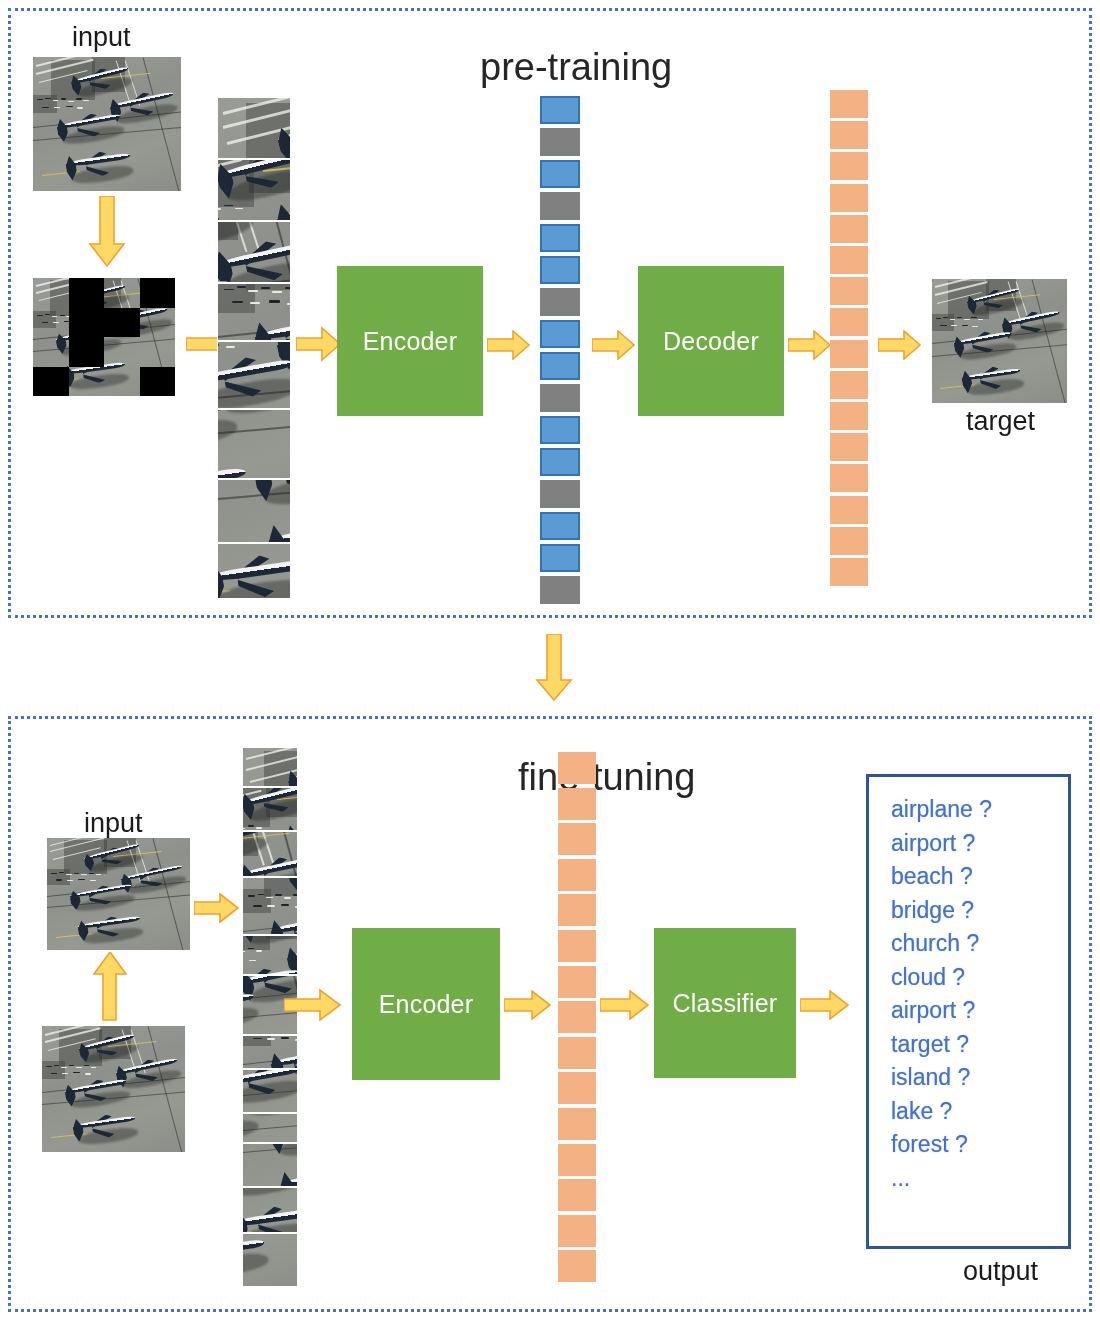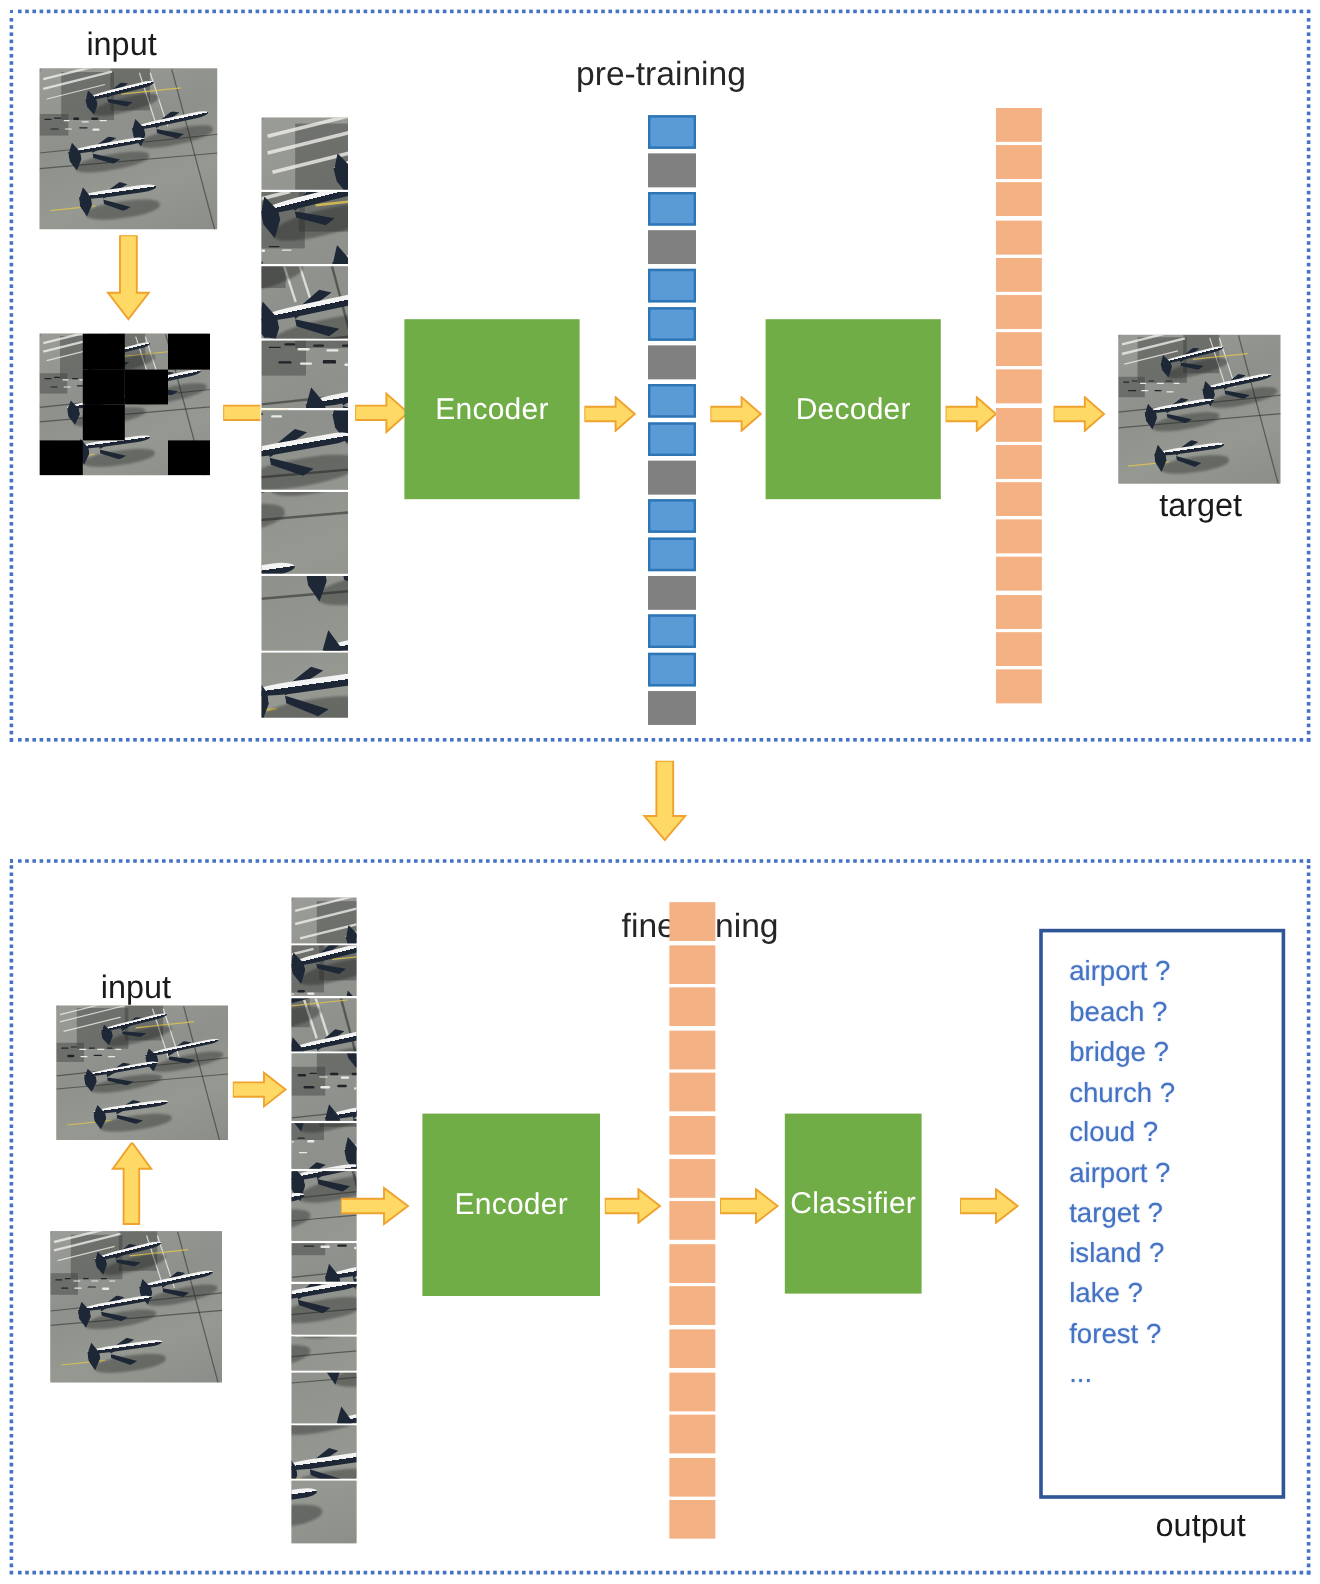--- a/index.html
+++ b/index.html
@@ -33,21 +33,21 @@
     position: absolute;
     color: #1a1a1a;
     font-size: 27px;
     line-height: 1;
     white-space: nowrap;
     font-family: "Liberation Sans", sans-serif;
   }
   .phase-title {
     position: absolute;
     color: #262626;
-    font-size: 28px;
+    font-size: 38px;
     line-height: 1;
     white-space: nowrap;
     font-family: "Liberation Sans", sans-serif;
   }
 
   
   .sat {
     position: absolute;
     overflow: hidden;
     background: #8f918c;
@@ -1107,31 +1107,32 @@
       <div class="token orange" style="left: 0px; top: 462.8px; width: 38px; height: 32px;"></div>
       <div class="token orange" style="left: 0px; top: 498.4px; width: 38px; height: 32px;"></div>
     </div>
 
   <div class="arrow-h" style="left:600px; top:990px;">
     <svg width="50" height="30" viewBox="0 0 50 30">
       <polygon points="0,9 30,9 30,1 48,15 30,29 30,21 0,21" fill="#FFD966" stroke="#F0A22E" stroke-width="1.6"></polygon>
     </svg>
   </div>
 
-  <div class="proc-box" id="ft-classifier" style="left:654px; top:928px; width:114px; height:150px;justify-content:center;">
+  <div class="proc-box" id="ft-classifier" style="left:654px; top:928px; width:142px; height:150px;justify-content:center;">
     <span>Classifier</span>
   </div>
 
   <div class="arrow-h" style="left:800px; top:990px;">
     <svg width="50" height="30" viewBox="0 0 50 30">
       <polygon points="0,9 30,9 30,1 48,15 30,29 30,21 0,21" fill="#FFD966" stroke="#F0A22E" stroke-width="1.6"></polygon>
     </svg>
   </div>
 
   <div id="output-box">
+      <div class="class-item">airplane ?</div>
       <div class="class-item">airport ?</div>
       <div class="class-item">beach ?</div>
       <div class="class-item">bridge ?</div>
       <div class="class-item">church ?</div>
       <div class="class-item">cloud ?</div>
       <div class="class-item">airport ?</div>
       <div class="class-item">target ?</div>
       <div class="class-item">island ?</div>
       <div class="class-item">lake ?</div>
       <div class="class-item">forest ?</div>

